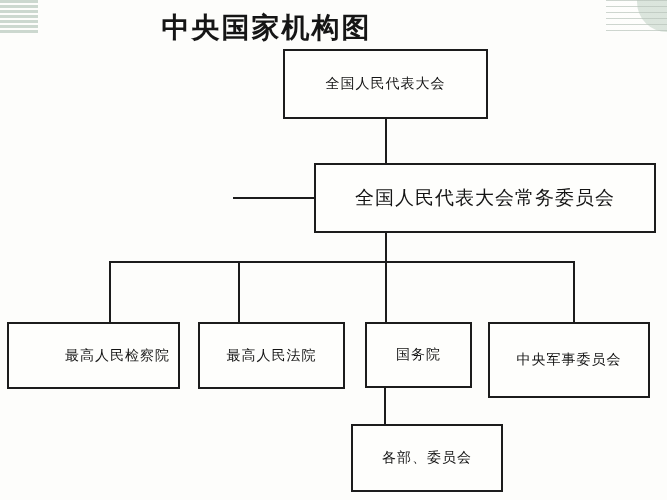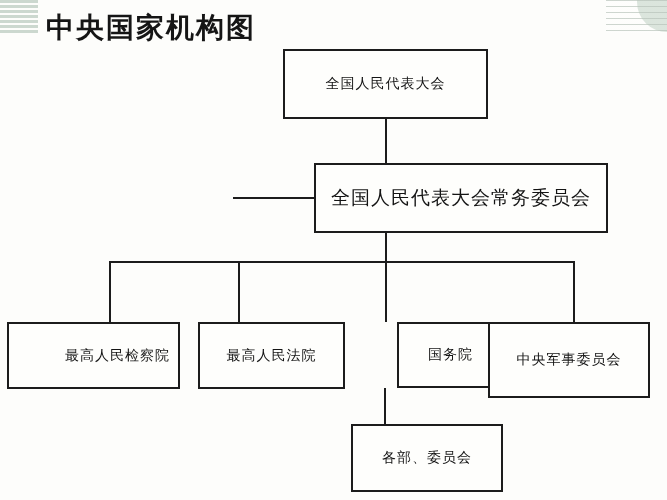--- a/index.html
+++ b/index.html
@@ -11,49 +11,48 @@
   .canvas {
     position: relative;
     width: 667px; height: 500px;
     background: #fdfdfb;
     overflow: hidden;
   }
   .title {
     position: absolute;
     left: 0; top: 12px;
     width: 533px;
-    text-align: left;
+    text-align: center;
     font-size: 28px;
     font-weight: bold;
     color: #151515;
     letter-spacing: 2px;
     line-height: 32px;
-    margin-left: 46px;
   }
   .node {
     position: absolute;
     border: 2px solid #1c1c1c;
     background: #fefefc;
     display: flex;
     align-items: center;
     justify-content: center;
     font-size: 14px;
     color: #141414;
     white-space: nowrap;
     overflow: hidden;
     letter-spacing: 1px;
     box-sizing: border-box;
   }
   
   #node-npc           { left: 283px; top: 49px;  width: 205px; height: 70px; }
   #node-president     { left: 8px;   top: 164px; width: 225px; height: 69px; }
-  #node-npcsc         { left: 314px; top: 163px; width: 294px; height: 70px; font-size: 19px; }
+  #node-npcsc         { left: 314px; top: 163px; width: 342px; height: 70px; font-size: 19px; }
   #node-procuratorate { left: 7px;   top: 322px; width: 173px; height: 67px; padding-left: 48px; }
   #node-court         { left: 198px; top: 322px; width: 147px; height: 67px; }
-  #node-state-council { left: 365px; top: 322px; width: 107px; height: 66px; margin-left: 32px; }
+  #node-state-council { left: 365px; top: 322px; width: 107px; height: 66px; }
   #node-cmc           { left: 488px; top: 322px; width: 162px; height: 76px; }
   #node-ministries    { left: 351px; top: 424px; width: 152px; height: 68px; }
 
   .edge {
     position: absolute;
     background: #1c1c1c;
   }
   
   #edge-npc-npcsc        { left: 385px; top: 119px; width: 2px;   height: 44px; }
   #edge-president-npcsc  { left: 233px; top: 197px; width: 81px;  height: 2px; }

